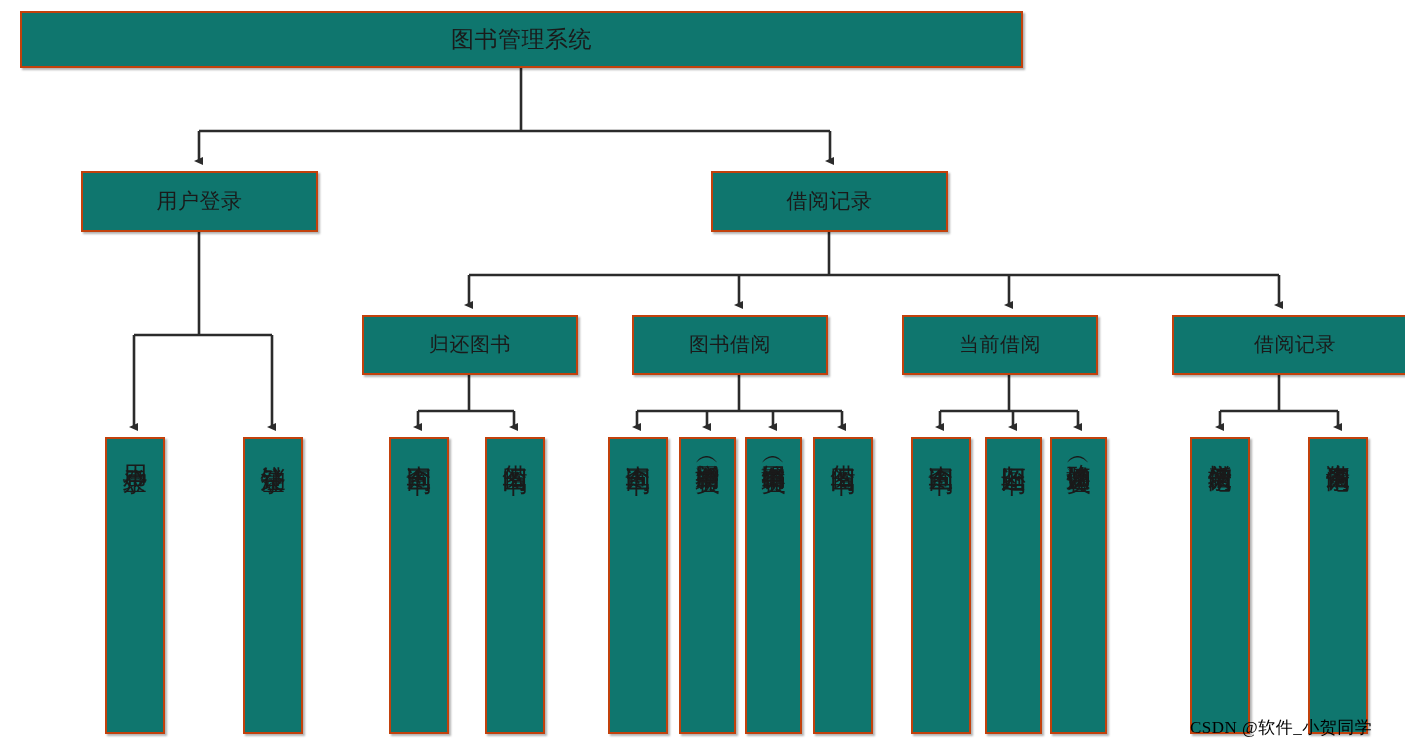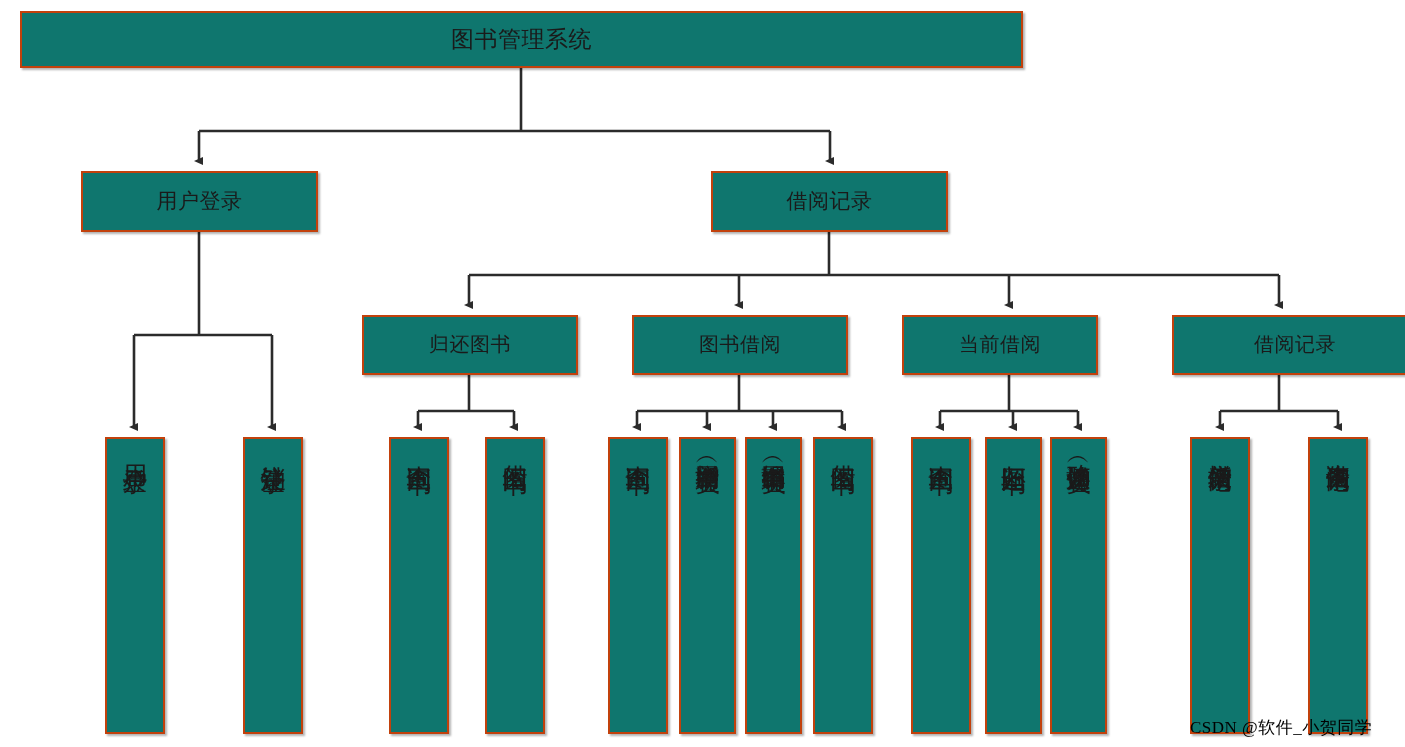--- a/index.html
+++ b/index.html
@@ -133,21 +133,21 @@
   <div class="node node-l2" style="left: 81px; top: 171px; width: 237px; height: 61px;">
     <span class="lbl">用户登录</span>
   </div>
   <div class="node node-l2" style="left: 711px; top: 171px; width: 237px; height: 61px;">
     <span class="lbl">借阅记录</span>
   </div>
 
   <div class="node node-l3" style="left: 362px; top: 315px; width: 216px; height: 60px;">
     <span class="lbl">归还图书</span>
   </div>
-  <div class="node node-l3" style="left: 632px; top: 315px; width: 216px; height: 60px;">
+  <div class="node node-l3" style="left: 632px; top: 315px; width: 196px; height: 60px;">
     <span class="lbl">图书借阅</span>
   </div>
   <div class="node node-l3" style="left: 902px; top: 315px; width: 196px; height: 60px;">
     <span class="lbl">当前借阅</span>
   </div>
   <div class="node node-l3" style="left: 1172px; top: 315px; width: 246px; height: 60px;">
     <span class="lbl">借阅记录</span>
   </div>
 
   <div class="node node-leaf" style="left: 105px; top: 437px; width: 60px; height: 297px;">

